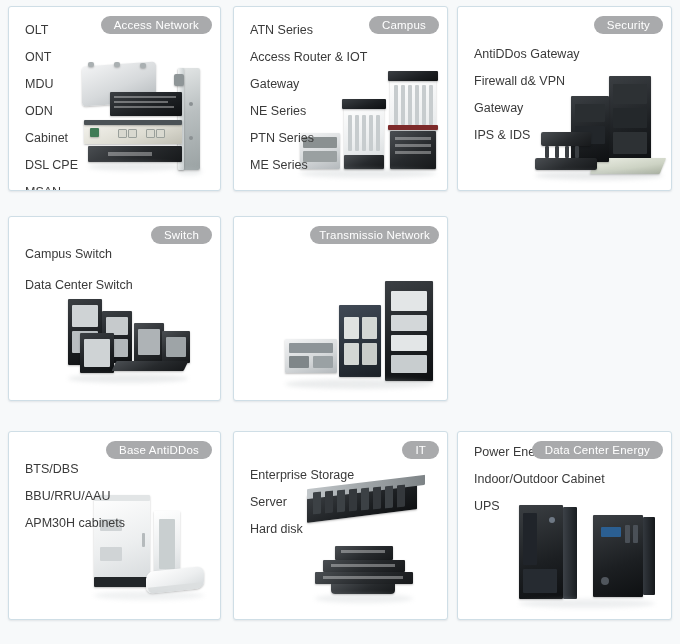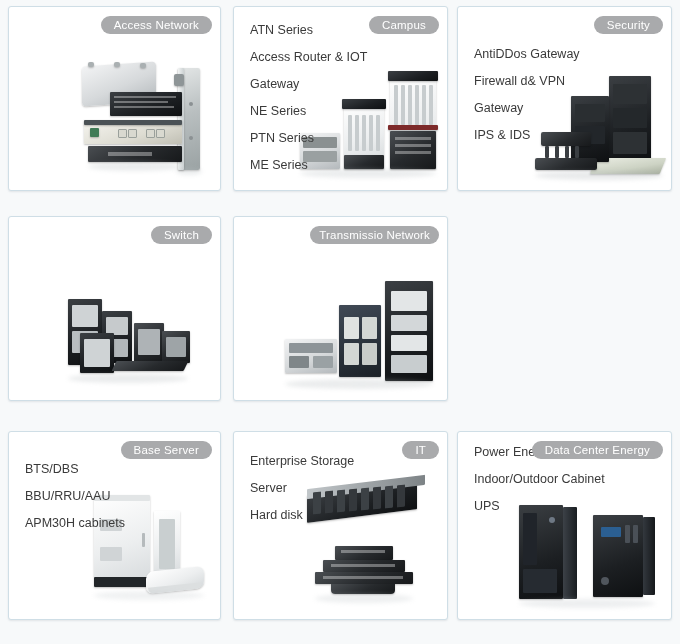--- a/index.html
+++ b/index.html
@@ -104,20 +104,29 @@
   .g-beige   { background: linear-gradient(160deg,#f6f5f0 0%,#dddcd2 60%,#c0bfb4 100%); }
   .g-green   { background: linear-gradient(170deg,#e9ece2 0%,#cdd3c4 60%,#a9b0a0 100%); }
 </style>
 </head>
 <body>
 
 <div class="grid">
 
   <div class="card col1 row1">
     <div class="badge">Access Network</div>
+    <div class="items">
+      <div class="item">OLT</div>
+      <div class="item">ONT</div>
+      <div class="item">MDU</div>
+      <div class="item">ODN</div>
+      <div class="item">Cabinet</div>
+      <div class="item">DSL CPE</div>
+      <div class="item">MSAN</div>
+    </div>
     <div class="art" style="width:150px;height:120px;right:0;bottom:8px;">
 
       <div class="unit g-steel" style="left:108px;top:6px;width:22px;height:102px;border-radius:2px;"></div>
       <div class="unit" style="left:108px;top:6px;width:6px;height:102px;background:linear-gradient(90deg,#f2f4f4,#cbd1d2);"></div>
       <div class="unit" style="left:104px;top:12px;width:10px;height:12px;background:#8e9597;border-radius:2px;"></div>
       <div class="unit" style="left:119px;top:40px;width:4px;height:4px;background:#8b9193;border-radius:50%;box-shadow:none;"></div>
       <div class="unit" style="left:119px;top:74px;width:4px;height:4px;background:#8b9193;border-radius:50%;box-shadow:none;"></div>
 
       <div class="unit g-gray" style="left:12px;top:2px;width:74px;height:40px;border-radius:4px;transform:skewY(-4deg);"></div>
       <div class="unit" style="left:18px;top:0px;width:6px;height:5px;background:#aab0b2;border-radius:2px;"></div>
@@ -213,20 +222,24 @@
       <div class="unit" style="left:28px;top:72px;width:4px;height:12px;background:#3a3e42;box-shadow:none;"></div>
       <div class="unit" style="left:38px;top:72px;width:4px;height:12px;background:#3a3e42;box-shadow:none;"></div>
       <div class="unit" style="left:48px;top:72px;width:4px;height:12px;background:#3a3e42;box-shadow:none;"></div>
       <div class="unit g-dark" style="left:8px;top:84px;width:62px;height:12px;border-radius:2px;"></div>
       <div class="refl" style="left:8px;top:97px;width:128px;height:9px;background:#b0b6b9;"></div>
     </div>
   </div>
 
   <div class="card col1 row2">
     <div class="badge">Switch</div>
+    <div class="items" style="top:30px;">
+      <div class="item" style="margin-bottom:17px;">Campus Switch</div>
+      <div class="item">Data Center Switch</div>
+    </div>
     <div class="art" style="width:160px;height:95px;right:10px;bottom:10px;">
       <div class="unit g-black" style="left:18px;top:4px;width:34px;height:66px;"></div>
       <div class="unit" style="left:22px;top:10px;width:26px;height:22px;background:#cfd3d5;box-shadow:none;"></div>
       <div class="unit" style="left:22px;top:36px;width:26px;height:22px;background:#b9bec1;box-shadow:none;"></div>
       <div class="unit g-black" style="left:52px;top:16px;width:30px;height:52px;"></div>
       <div class="unit" style="left:56px;top:22px;width:22px;height:18px;background:#c6cacc;box-shadow:none;"></div>
       <div class="unit" style="left:56px;top:44px;width:22px;height:18px;background:#b2b7ba;box-shadow:none;"></div>
       <div class="unit g-black" style="left:30px;top:38px;width:34px;height:40px;"></div>
       <div class="unit" style="left:34px;top:44px;width:26px;height:28px;background:#cfd3d5;box-shadow:none;"></div>
       <div class="unit g-dark" style="left:84px;top:28px;width:30px;height:40px;"></div>
@@ -257,21 +270,21 @@
       <div class="unit g-gray" style="left:4px;top:60px;width:52px;height:34px;"></div>
       <div class="unit" style="left:8px;top:64px;width:44px;height:10px;background:#8d9498;box-shadow:none;"></div>
       <div class="unit" style="left:8px;top:77px;width:20px;height:12px;background:#7f8689;box-shadow:none;"></div>
       <div class="unit" style="left:32px;top:77px;width:20px;height:12px;background:#9aa1a4;box-shadow:none;"></div>
       <div class="refl" style="left:4px;top:100px;width:148px;height:10px;background:#b6bcbf;"></div>
     </div>
   </div>
 
 
   <div class="card col1 row3">
-    <div class="badge">Base Server</div>
+    <div class="badge">Base AntiDDos</div>
     <div class="items" style="top:30px;">
       <div class="item">BTS/DBS</div>
       <div class="item">BBU/RRU/AAU</div>
       <div class="item">APM30H cabinets</div>
     </div>
     <div class="art" style="width:130px;height:120px;right:6px;bottom:10px;">
 
       <div class="unit g-white" style="left:10px;top:6px;width:56px;height:92px;"></div>
       <div class="unit" style="left:10px;top:6px;width:56px;height:6px;background:#e2e5e6;box-shadow:none;"></div>
       <div class="unit" style="left:16px;top:30px;width:22px;height:12px;background:#d0d4d6;box-shadow:none;"></div>
@@ -283,21 +296,21 @@
       <div class="unit" style="left:75px;top:30px;width:16px;height:50px;background:#c9cfd0;box-shadow:none;"></div>
 
       <div class="unit g-white" style="left:62px;top:80px;width:58px;height:22px;border-radius:7px;transform:skewY(-6deg);"></div>
       <div class="unit" style="left:64px;top:96px;width:54px;height:6px;background:#dcdfe0;border-radius:0 0 7px 7px;transform:skewY(-6deg);box-shadow:none;"></div>
       <div class="refl" style="left:10px;top:102px;width:110px;height:9px;background:#c9cfd2;"></div>
     </div>
   </div>
 
   <div class="card col2 row3">
     <div class="badge">IT</div>
-    <div class="items" style="top:22px;">
+    <div class="items" style="top:36px;">
       <div class="item">Enterprise Storage</div>
       <div class="item">Server</div>
       <div class="item">Hard disk</div>
     </div>
     <div class="art" style="width:140px;height:135px;right:6px;bottom:8px;">
 
       <div class="unit g-black" style="left:6px;top:12px;width:110px;height:28px;transform:skewY(-7deg);"></div>
       <div class="unit" style="left:6px;top:6px;width:118px;height:10px;background:linear-gradient(90deg,#c2c7ca,#7d8386);transform:skewY(-7deg);box-shadow:none;"></div>
       <div class="unit" style="left:12px;top:16px;width:8px;height:22px;background:#3c4145;transform:skewY(-7deg);box-shadow:none;"></div>
       <div class="unit" style="left:24px;top:15px;width:8px;height:22px;background:#34383c;transform:skewY(-7deg);box-shadow:none;"></div>

